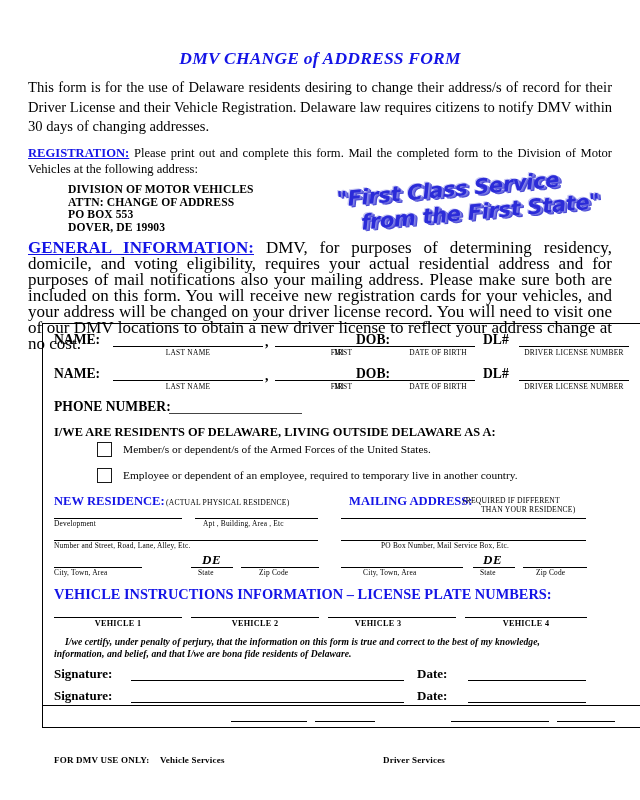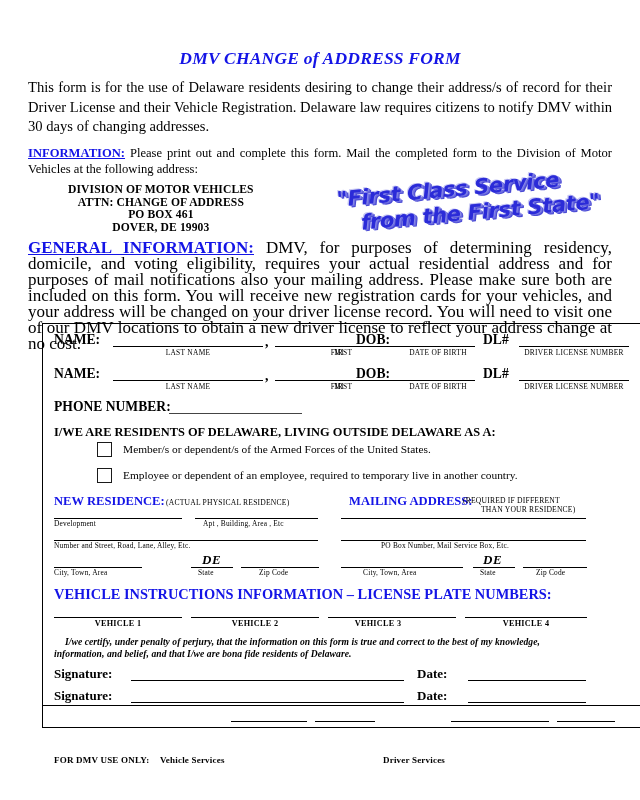--- a/index.html
+++ b/index.html
@@ -66,21 +66,21 @@
   
   .mail-block {
     position: absolute;
     left: 68px;
     top: 184px;
     font-size: 11.6px;
     font-weight: bold;
     line-height: 12.6px;
     letter-spacing: 0.1px;
   }
-  .mail-block div { white-space: nowrap; text-align: center; }
+  .mail-block div { white-space: nowrap; }
 
   
   .slogan {
     position: absolute;
     left: 336px;
     top: 176px;
     width: 262px;
     height: 60px;
     transform: rotate(-5.2deg);
     font-family: "DejaVu Sans", sans-serif;
@@ -267,28 +267,28 @@
 </head>
 <body>
 
 <div class="page">
 
   <div class="doc-title">DMV CHANGE of ADDRESS FORM</div>
 
   <div class="intro">This form is for the use of Delaware residents desiring to change their address/s of record for their Driver License and their Vehicle Registration. Delaware law requires citizens to notify DMV within 30 days of changing addresses.</div>
 
   <div class="instructions">
-    <span class="lead-blue">INFORMATION:</span>
+    <span class="lead-blue">REGISTRATION:</span>
     <span>Please print out and complete this form. Mail the completed form to the Division of Motor Vehicles at the following address:</span>
   </div>
 
   <div class="mail-block">
     <div>DIVISION OF MOTOR VEHICLES</div>
     <div>ATTN: CHANGE OF ADDRESS</div>
-    <div>PO BOX 461</div>
+    <div>PO BOX 553</div>
     <div>DOVER, DE 19903</div>
   </div>
 
   <div class="slogan">
     <div class="slogan-line l1">"First Class Service</div>
     <div class="slogan-line l2">from the First State"</div>
   </div>
 
   <div class="general">
     <span class="lead-blue">GENERAL INFORMATION:</span>

